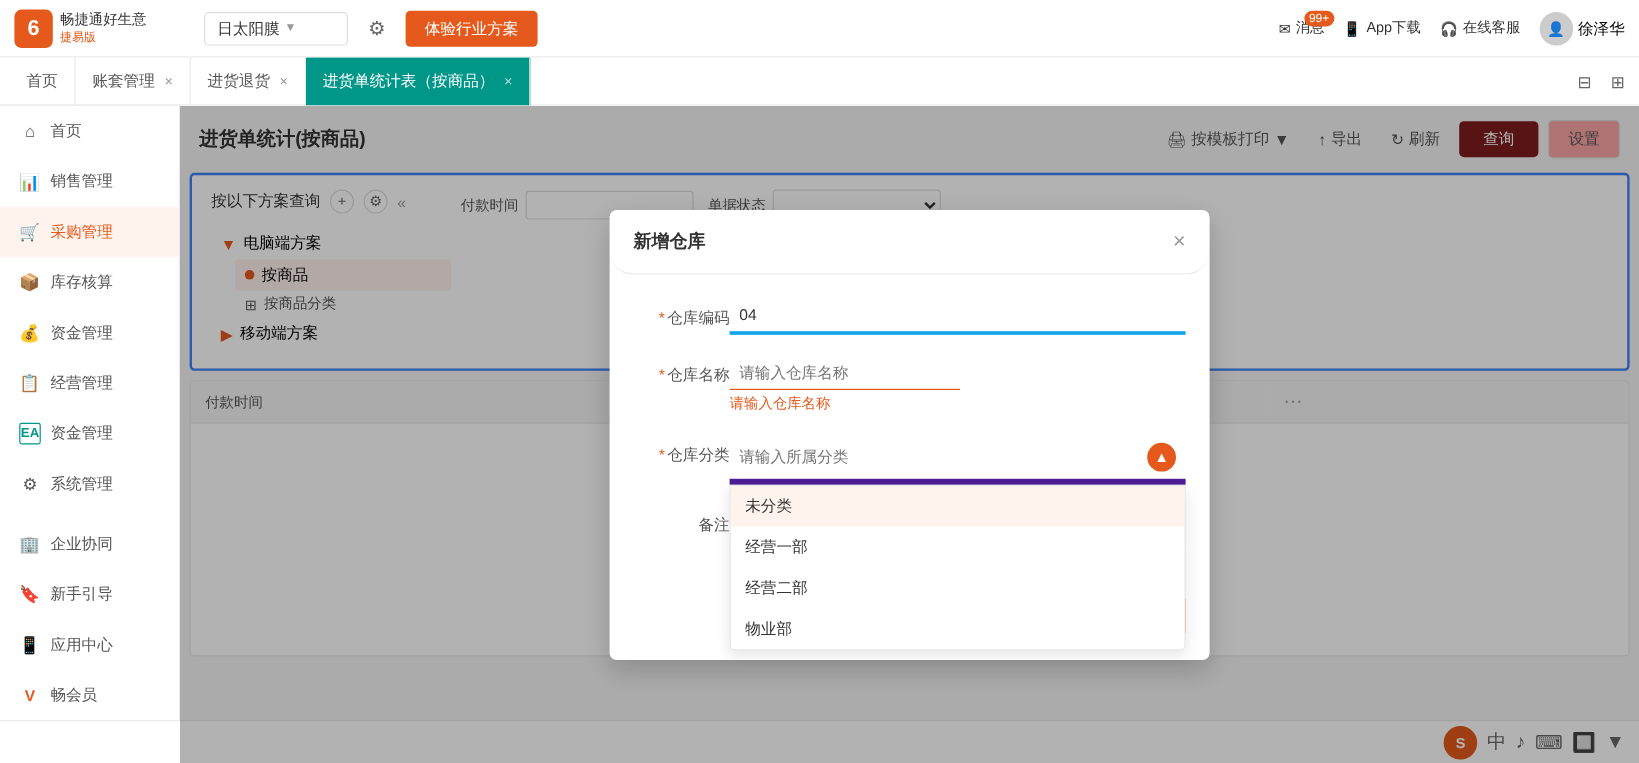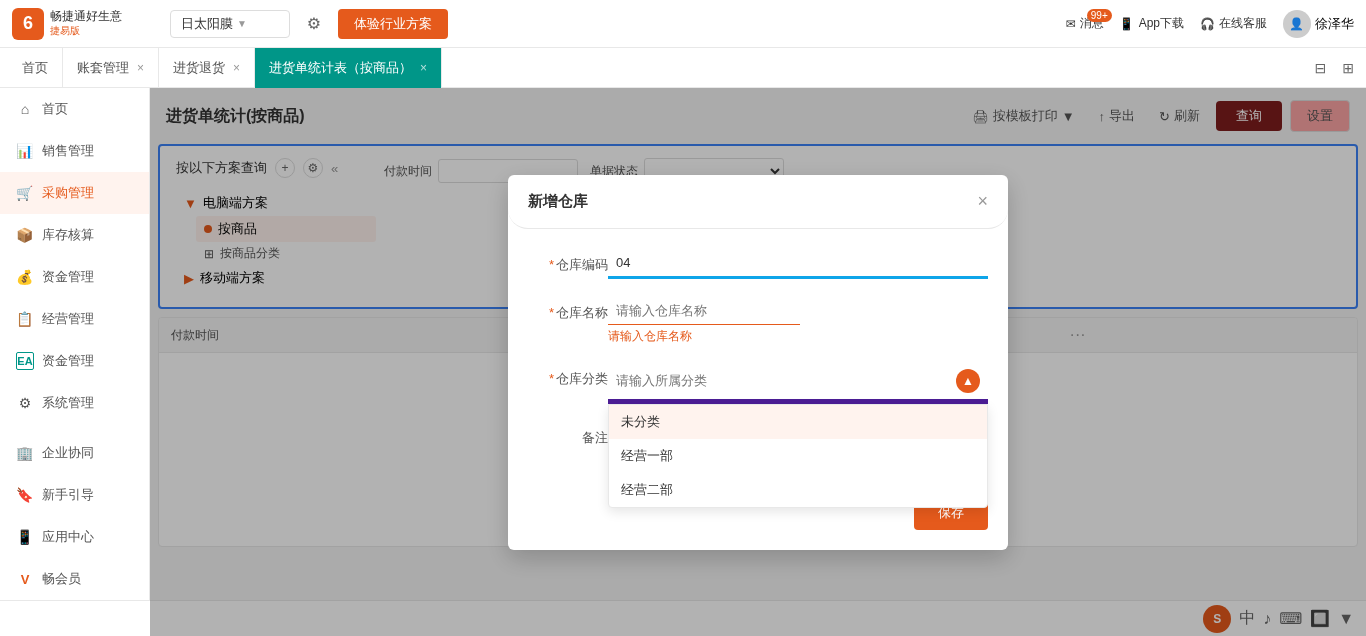--- a/index.html
+++ b/index.html
@@ -493,20 +493,21 @@
             <span class="form-label required">仓库分类</span>
             <div class="form-input-wrapper" style="position:relative;">
               <div class="dropdown-trigger">
                 <input type="text" placeholder="请输入所属分类" style="">
                 <div class="dropdown-up-arrow">▲</div>
               </div>
               <div class="dropdown-list">
                 <div class="dropdown-item selected">未分类</div>
                 <div class="dropdown-item">经营一部</div>
                 <div class="dropdown-item">经营二部</div>
+                <div class="dropdown-item">物业部</div>
               </div>
             </div>
           </div>
 
           <div class="form-row">
             <span class="form-label">备注</span>
             <textarea class="textarea-field" style=""></textarea>
           </div>
 
         </div>

